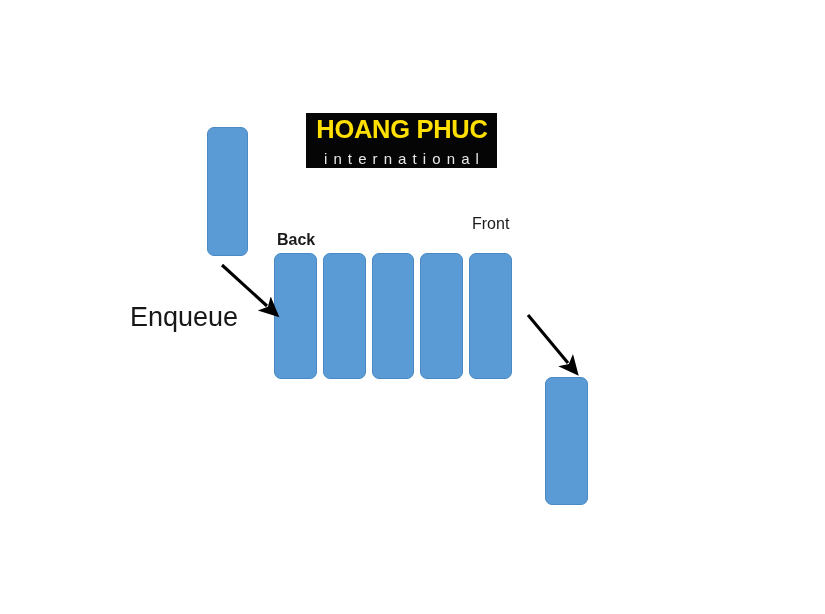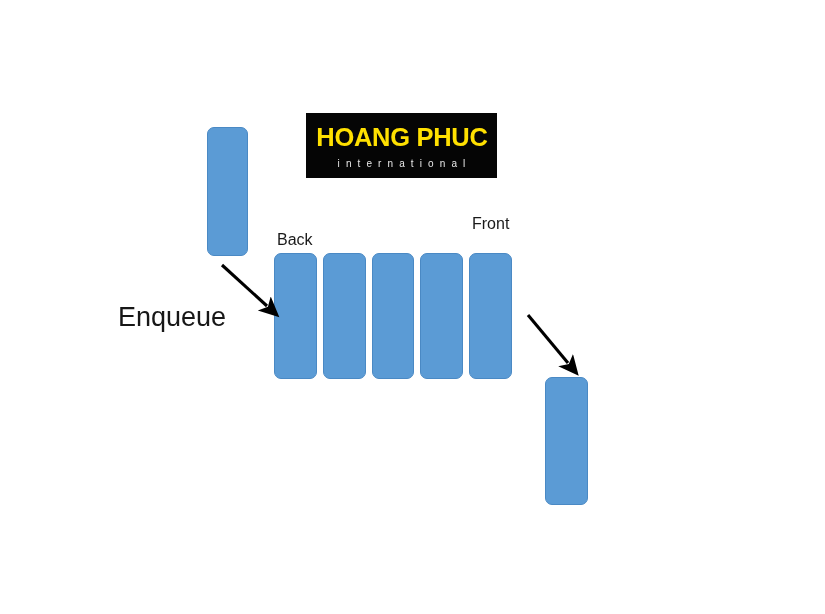--- a/index.html
+++ b/index.html
@@ -62,48 +62,48 @@
   }
 
   
   .label-small {
     position: absolute;
     font-size: 16px;
     color: #1a1a1a;
     white-space: nowrap;
     line-height: 1;
   }
-  #label-back  { left: 277px; top: 232px; }
+  #label-back  { left: 277px; top: 232px; font-weight: bold; }
   #label-front { left: 472px; top: 216px; }
 
   .label-big {
     position: absolute;
     font-size: 27px;
     color: #171717;
     white-space: nowrap;
     line-height: 1;
   }
-  #label-enqueue { left: 118px; top: 304px; }
+  #label-enqueue { left: 130px; top: 304px; }
   #label-dequeue { left: 563px; top: 304px; }
 
   
   .arrow-svg {
     position: absolute;
     overflow: visible;
   }
   #arrow-enqueue { left: 210px; top: 255px; }
   #arrow-dequeue { left: 518px; top: 305px; }
 
   
   #logo {
     position: absolute;
     left: 306px;
     top: 113px;
     width: 191px;
-    height: 65px;
+    height: 55px;
     background: #050505;
     display: flex;
     flex-direction: column;
     align-items: center;
     justify-content: center;
     box-sizing: border-box;
     padding-top: 2px;
   }
   #logo-title {
     color: #FFE000;
@@ -111,21 +111,21 @@
     font-weight: bold;
     font-size: 25px;
     letter-spacing: -0.3px;
     line-height: 1;
     white-space: nowrap;
     transform: scaleX(1.02);
   }
   #logo-subtitle {
     color: #e8e8e8;
     font-family: "Liberation Sans", sans-serif;
-    font-size: 10px;
+    font-size: 15px;
     letter-spacing: 6.1px;
     line-height: 1;
     margin-top: 9px;
     margin-left: 6px;
     white-space: nowrap;
   }
 </style>
 </head>
 <body>
 

